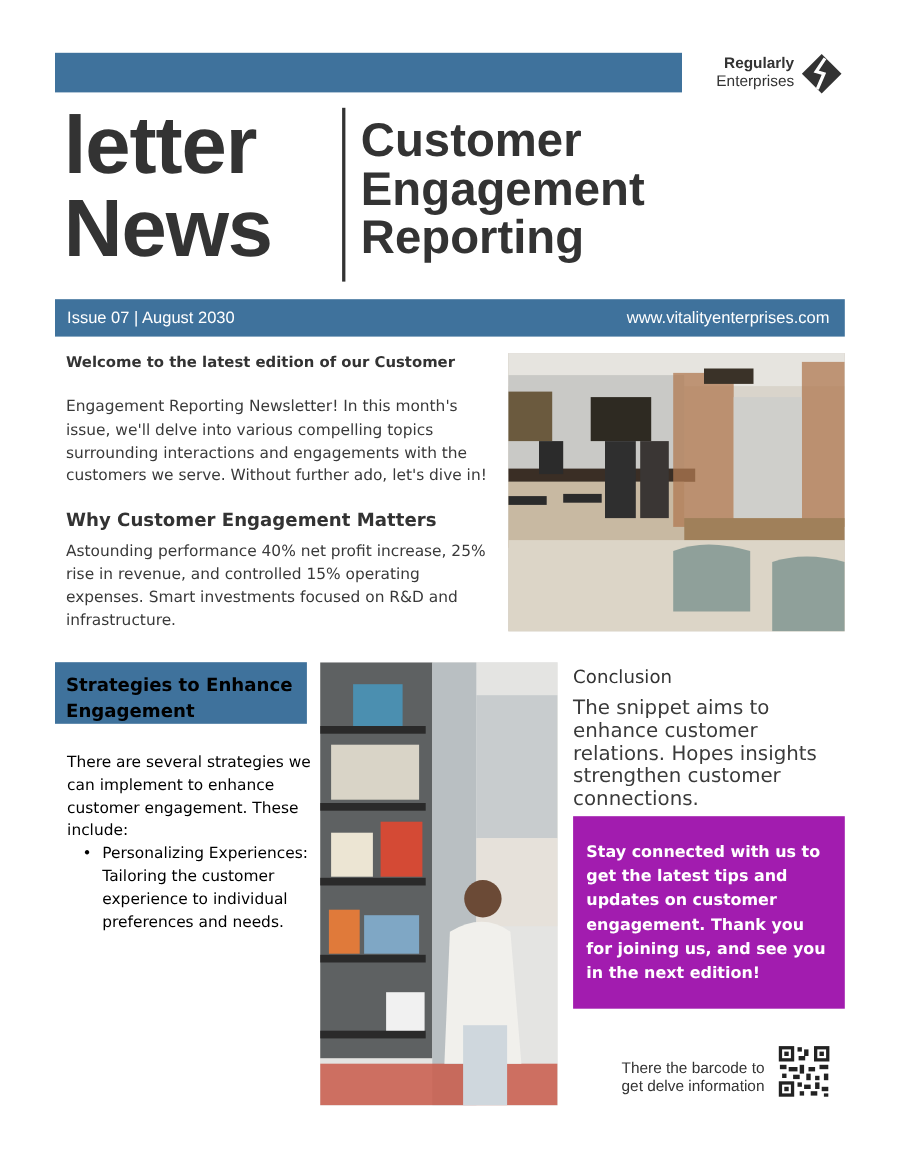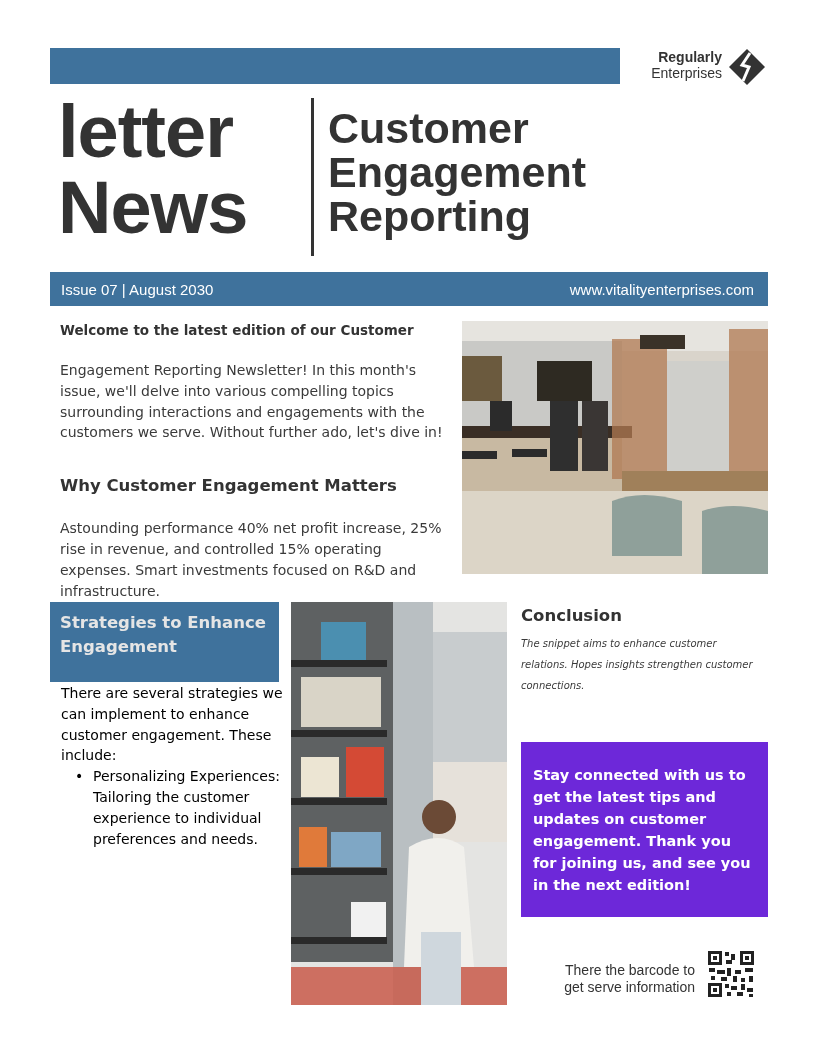--- a/index.html
+++ b/index.html
@@ -18,37 +18,37 @@
   .title-big span { display: block; }
   .title-divider { position: absolute; left: 311px; top: 98px; width: 3px; height: 158px; background: #333333; }
   .title-sub { position: absolute; left: 328px; top: 106px; font-family: "Liberation Sans", sans-serif; font-weight: bold; font-size: 43px; line-height: 44px; color: #333333; }
   .title-sub span { display: block; }
 
   .issue-bar { position: absolute; left: 50px; top: 272px; width: 718px; height: 34px; background: #3f729c; color: #ffffff; font-family: "Liberation Sans", sans-serif; font-size: 15px; display: flex; align-items: center; justify-content: space-between; padding: 0 14px 0 11px; gap: 18px; }
 
   .intro { position: absolute; left: 60px; top: 320px; width: 385px; font-family: "DejaVu Sans", sans-serif; }
   .intro-lead { font-weight: bold; font-size: 13.5px; line-height: 20px; color: #333; }
   .intro-body { font-size: 14px; line-height: 20.8px; color: #3a3a3a; margin-top: 20px; }
-  .why-title { font-weight: bold; font-size: 16.5px; line-height: 24px; color: #333; margin-top: 31px; }
-  .why-body { font-size: 14px; line-height: 20.8px; color: #3a3a3a; margin-top: 20px; }
+  .why-title { font-weight: bold; font-size: 16.5px; line-height: 24px; color: #333; margin-top: 18px; }
+  .why-body { font-size: 14px; line-height: 20.8px; color: #3a3a3a; margin-top: 6px; }
 
   .photo-restaurant { position: absolute; left: 462px; top: 321px; width: 306px; height: 253px; overflow: hidden; background: #d8d2c8; }
   .photo-books { position: absolute; left: 291px; top: 602px; width: 216px; height: 403px; overflow: hidden; background: #e8e8e6; }
 
-  .strat-header { position: absolute; left: 50px; top: 602px; width: 229px; height: 80px; background: #3f729c; color: #e5e5e5; font-weight: bold; font-size: 16.5px; line-height: 24px; padding: 9px 10px; }
+  .strat-header { position: absolute; left: 50px; top: 602px; width: 229px; height: 56px; background: #3f729c; color: #000000; font-weight: bold; font-size: 16.5px; line-height: 24px; padding: 9px 10px; }
   .strat-body { position: absolute; left: 61px; top: 683px; width: 222px; font-size: 14px; line-height: 20.8px; color: #000000; }
   .strat-body ul { list-style: none; margin-top: 0; }
   .strat-body li { position: relative; padding-left: 32px; }
   .strat-body li::before { content: "•"; position: absolute; left: 14px; top: 0; }
 
   .concl { position: absolute; left: 521px; top: 604px; width: 240px; }
-  .concl-title { font-weight: bold; font-size: 16.5px; line-height: 24px; color: #333; }
-  .concl-body { font-size: 10px; line-height: 20.8px; color: #3a3a3a; margin-top: 6px; font-style: italic; }
+  .concl-title { font-weight: normal; font-size: 16.5px; line-height: 24px; color: #333; }
+  .concl-body { font-size: 18px; line-height: 20.8px; color: #3a3a3a; margin-top: 6px; }
 
-  .cta-box { position: absolute; left: 521px; top: 742px; width: 247px; height: 175px; background: #6d28d9; color: #ffffff; font-weight: bold; font-size: 14.5px; line-height: 22px; padding: 22px 12px 0 12px; }
+  .cta-box { position: absolute; left: 521px; top: 742px; width: 247px; height: 175px; background: #a21caf; color: #ffffff; font-weight: bold; font-size: 14.5px; line-height: 22px; padding: 22px 12px 0 12px; }
 
   .scan { position: absolute; left: 540px; top: 962px; width: 155px; text-align: right; font-family: "Liberation Sans", sans-serif; font-size: 14px; line-height: 17px; color: #333; }
   .qr { position: absolute; left: 707px; top: 950px; width: 48px; height: 48px; }
 </style>
 </head>
 <body>
 
 <div class="top-bar"></div>
 
 <div class="logo">
@@ -146,21 +146,21 @@
 
 <div class="concl">
   <div class="concl-title">Conclusion</div>
   <div class="concl-body">The snippet aims to enhance customer relations. Hopes insights strengthen customer connections.</div>
 </div>
 
 <div class="cta-box">Stay connected with us to get the latest tips and updates on customer engagement. Thank you for joining us, and see you in the next edition!</div>
 
 <div class="scan">
   <div>There the barcode to</div>
-  <div>get serve information</div>
+  <div>get delve information</div>
 </div>
 <svg class="qr" viewBox="0 0 48 48">
   <rect width="48" height="48" fill="#ffffff"></rect>
   <rect x="1" y="1" width="14" height="14" fill="#222"></rect>
     <rect x="4" y="4" width="8" height="8" fill="#fff"></rect>
     <rect x="6" y="6" width="4" height="4" fill="#222"></rect>
   <rect x="33" y="1" width="14" height="14" fill="#222"></rect>
     <rect x="36" y="4" width="8" height="8" fill="#fff"></rect>
     <rect x="38" y="6" width="4" height="4" fill="#222"></rect>
   <rect x="1" y="33" width="14" height="14" fill="#222"></rect>

